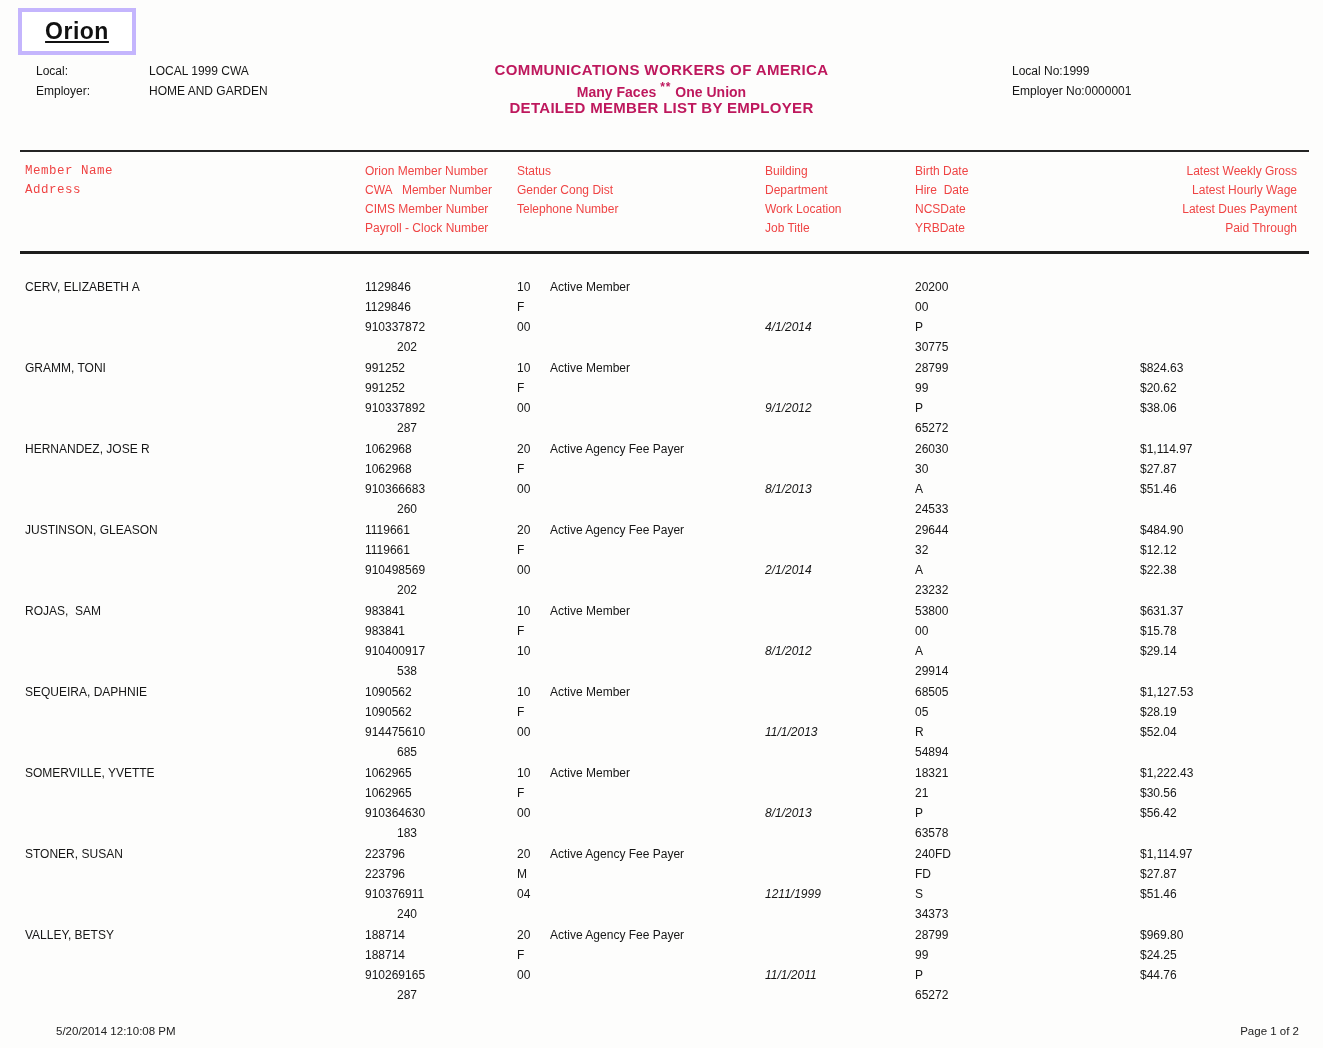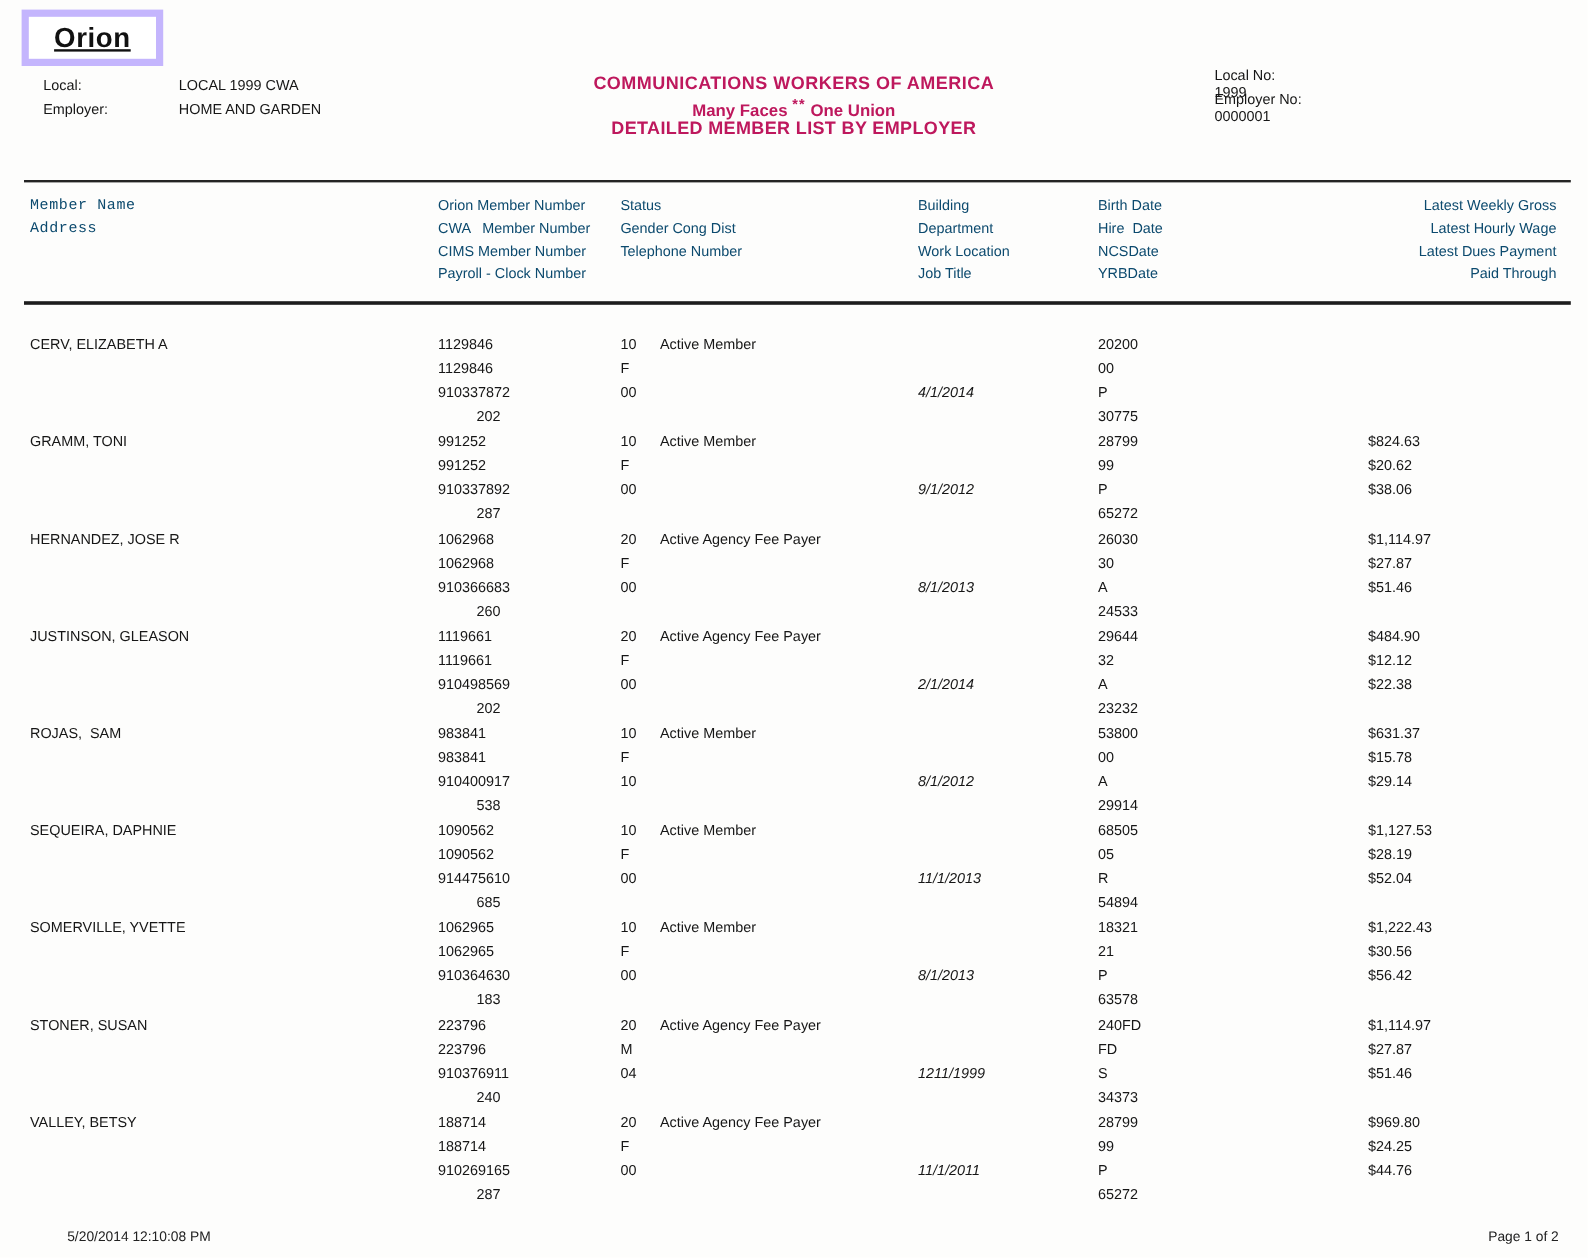--- a/index.html
+++ b/index.html
@@ -16,51 +16,51 @@
     background: #fdfdfc;
     overflow: hidden;
     font-size: 12px;
   }
 
   
   .report-header { position: relative; height: 150px; }
   .logo-box {
     position: absolute; left: 18px; top: 8px;
     width: 118px; height: 47px;
-    border: 6px solid #c4b5fd;
+    border: 4px solid #c4b5fd;
     display: flex; align-items: center; justify-content: center;
     background: #fff;
   }
   .logo-text {
     font-size: 23px; font-weight: bold;
     text-decoration: underline; letter-spacing: .5px;
     color: #111;
   }
   .meta-left { position: absolute; left: 36px; top: 64px; }
   .meta-left .meta-row { display: flex; height: 20px; }
   .meta-left .meta-label { width: 113px; }
   .title-block {
     position: absolute; left: 0; right: 0; top: 61px;
     text-align: center; font-weight: bold; color: #be185d;
   }
   .title-l1 { font-size: 15px; height: 19px; letter-spacing: .4px; }
   .title-l2 { font-size: 14px; height: 19px; }
   .title-l2 .stars { vertical-align: super; font-size: 12px; letter-spacing: 1px; }
   .title-l3 { font-size: 15px; height: 20px; letter-spacing: .3px; }
   .meta-right { position: absolute; left: 1012px; top: 64px; width: 266px; }
-  .meta-right .meta-row { display: flex; justify-content: flex-end; height: 20px; flex-direction: column; }
+  .meta-right .meta-row { display: flex; justify-content: flex-start; height: 20px; }
 
   
   .rule { height: 2px; background: #242424; margin: 0 14px 0 20px; }
   .rule.thick { height: 3px; background: #1d1d1d; }
 
   
   .col-header { padding: 12px 26px 11px 25px; }
   .hdr-grid { display: grid; grid-template-columns: 340px 152px 248px 150px 225px 1fr; }
-  .hdr-line { height: 19px; white-space: pre; color: #0c4a6e; }
+  .hdr-line { height: 19px; white-space: pre; color: #ef4444; }
   .hdr-name { font-family: "Liberation Mono", "DejaVu Sans Mono", monospace; font-size: 12.5px; letter-spacing: .5px; }
   .hdr-money .hdr-line { text-align: right; }
 
   
   .member-list { padding: 26px 26px 0 25px; }
   .member-row { margin-bottom: 1px; }
   .m-line { display: grid; grid-template-columns: 340px 152px 33px 215px 150px 225px 1fr; height: 20px; }
   .m-line span { overflow: hidden; white-space: pre; }
   .c-money { }
   .c-payroll { padding-left: 32px; }

